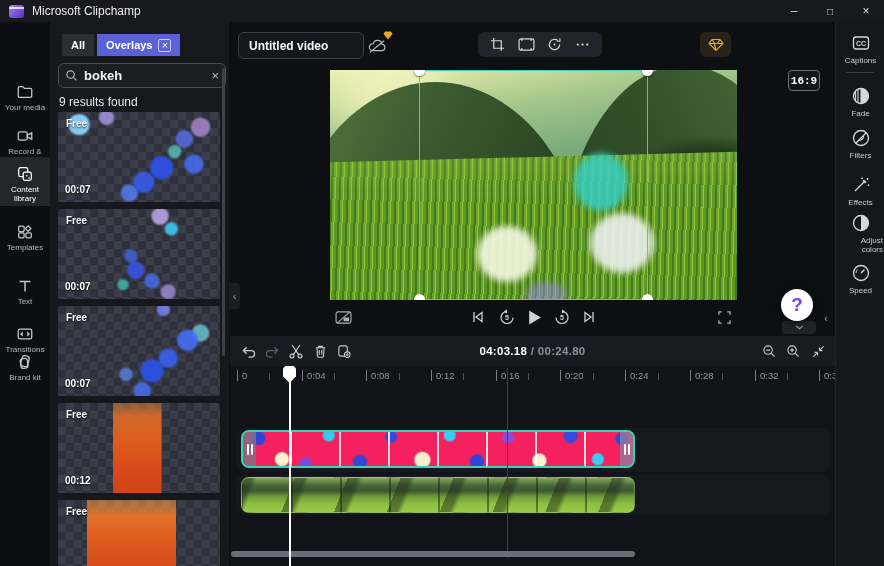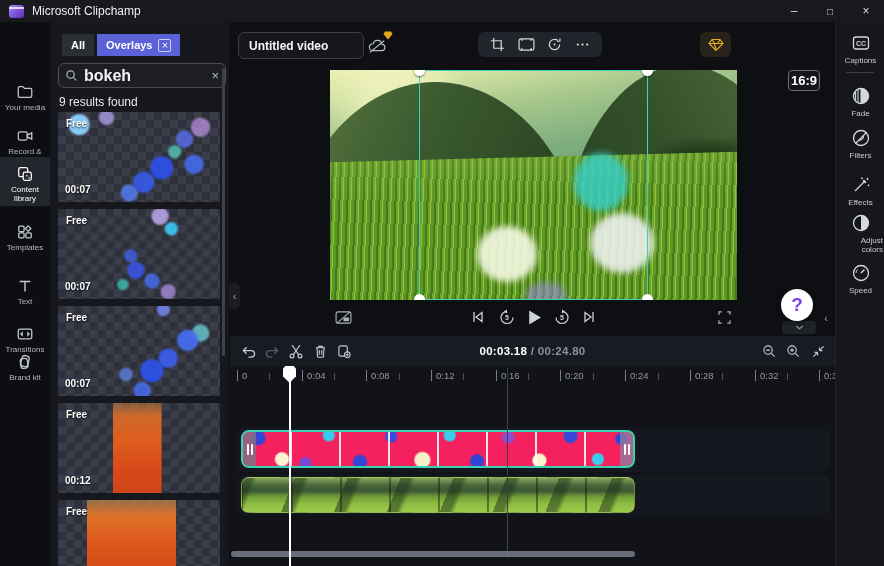--- a/index.html
+++ b/index.html
@@ -33,21 +33,21 @@
   
   .panel{left:50px;top:22px;width:179px;height:544px;background:#17181d;overflow:hidden;}
   .chip{position:absolute;top:12px;height:22px;border-radius:0;display:flex;align-items:center;
         padding:0 9px;font-size:11px;font-weight:bold;color:#fff;}
   .chip-all{left:12px;background:#2c2e36;}
   .chip-overlays{left:47px;background:var(--accent);gap:6px;}
   .chip-x{font-size:11px;border:1px solid rgba(255,255,255,.7);border-radius:2px;width:11px;height:11px;
           line-height:10px;text-align:center;font-weight:normal;}
   .search{left:8px;top:41px;width:154px;height:23px;background:#1c1e24;border:1px solid #4a4d56;
           border-radius:6px;display:flex;align-items:center;padding:0 6px;gap:6px;}
-  .search .sval{font-size:16px;font-weight:bold;color:#f2f3f6;flex:1;}
+  .search .sval{font-size:13px;font-weight:bold;color:#f2f3f6;flex:1;}
   .search .sclear{color:#b9bdc4;font-size:13px;}
   .results-count{left:9px;top:73px;font-size:12px;color:#e7e8eb;}
   .card{position:absolute;left:8px;width:162px;height:90px;border-radius:2px;overflow:hidden;
         background-color:#2e313b;
         background-image:linear-gradient(45deg,#3b3e49 26%,transparent 26% 74%,#3b3e49 74%),
                          linear-gradient(45deg,#3b3e49 26%,transparent 26% 74%,#3b3e49 74%);
         background-size:16px 16px;background-position:0 0,8px 8px;}
   .card .art{position:absolute;inset:0;}
   .badge-free{position:absolute;left:8px;top:6px;font-size:10px;font-weight:bold;color:#fff;
               text-shadow:0 1px 2px rgba(0,0,0,.8);z-index:2;}
@@ -96,21 +96,21 @@
   .gem-badge{position:absolute;right:-1px;top:-4px;}
   .edit-toolbar{left:248px;top:10px;width:112px;height:25px;background:#22242b;border-radius:6px;
                 display:flex;align-items:center;justify-content:space-around;padding:0 6px;}
   .gem-btn{left:470px;top:10px;width:31px;height:25px;background:#27221a;border-radius:6px;
            display:flex;align-items:center;justify-content:center;}
   .export-btn{left:510px;top:10px;width:86px;height:26px;background:var(--accent);border-radius:6px;
               display:flex;align-items:center;justify-content:center;gap:6px;color:#fff;
               font-size:12.5px;font-weight:bold;}
   .aspect-badge{left:558px;top:48px;width:30px;height:19px;background:#15161b;border:1px solid #6a6e78;
                 border-radius:4px;display:flex;align-items:center;justify-content:center;
-                font-size:13px;font-weight:bold;color:#fff;}
+                font-size:11px;font-weight:bold;color:#fff;font-family:Liberation Mono, monospace;}
 
   
   .video{left:100px;top:48px;width:407px;height:230px;overflow:hidden;background:#243c22;}
   .sky{position:absolute;inset:0;background:linear-gradient(170deg,#ecf0b4 0%,#cfe0a0 10%,#a6c78c 22%,#7fae7e 38%,#679a6e 55%,#577f52 75%,#4c7347 100%);}
   .hill-l{position:absolute;left:-12%;top:5%;width:76%;height:100%;border-radius:50% 50% 0 0/90% 90% 0 0;
           background:linear-gradient(115deg,#5d7c40 0%,#3b5a30 40%,#27411f 85%);}
   .hill-r{position:absolute;left:56%;top:-2%;width:62%;height:110%;border-radius:50% 50% 0 0/85% 85% 0 0;
           background:linear-gradient(245deg,#51703d 0%,#33502a 50%,#243d1f 100%);}
   .bush-r{position:absolute;right:-4%;top:30%;width:34%;height:66%;
           background:radial-gradient(ellipse at 70% 50%,rgba(25,48,20,.95) 0 55%,transparent 75%);filter:blur(2px);}
@@ -445,21 +445,21 @@
     <div class="abs tl-collapse-tab">
       <svg viewBox="0 0 10 6" width="9" height="5" fill="none" stroke="#9aa0a8" stroke-width="1.4">
           <path d="M1 1 l4 3.5 L9 1"></path>
         </svg>
     </div>
     <div class="abs right-collapse">‹</div>
 
     <div class="abs timeline">
       <div class="tl-toolbar">
         <div class="timecode">
-          <span class="tc-cur">00:03.18</span>
+          <span class="tc-cur">04:03.18</span>
           <span class="tc-sep" style="white-space:pre;"> / </span>
           <span class="tc-tot">00:24.80</span>
         </div>
         <div class="ti" style="left:8px;">
           <svg viewBox="0 0 16 14" width="15" height="13" fill="none" stroke="#c9ccd3" stroke-width="1.4">
               <path d="M3 6 h8 a3.5 3.5 0 0 1 0 7 h-3"></path>
               <path d="M6 2.5 L2.5 6 6 9.5"></path>
             </svg>
         </div>
         <div class="ti" style="left:32px;">

